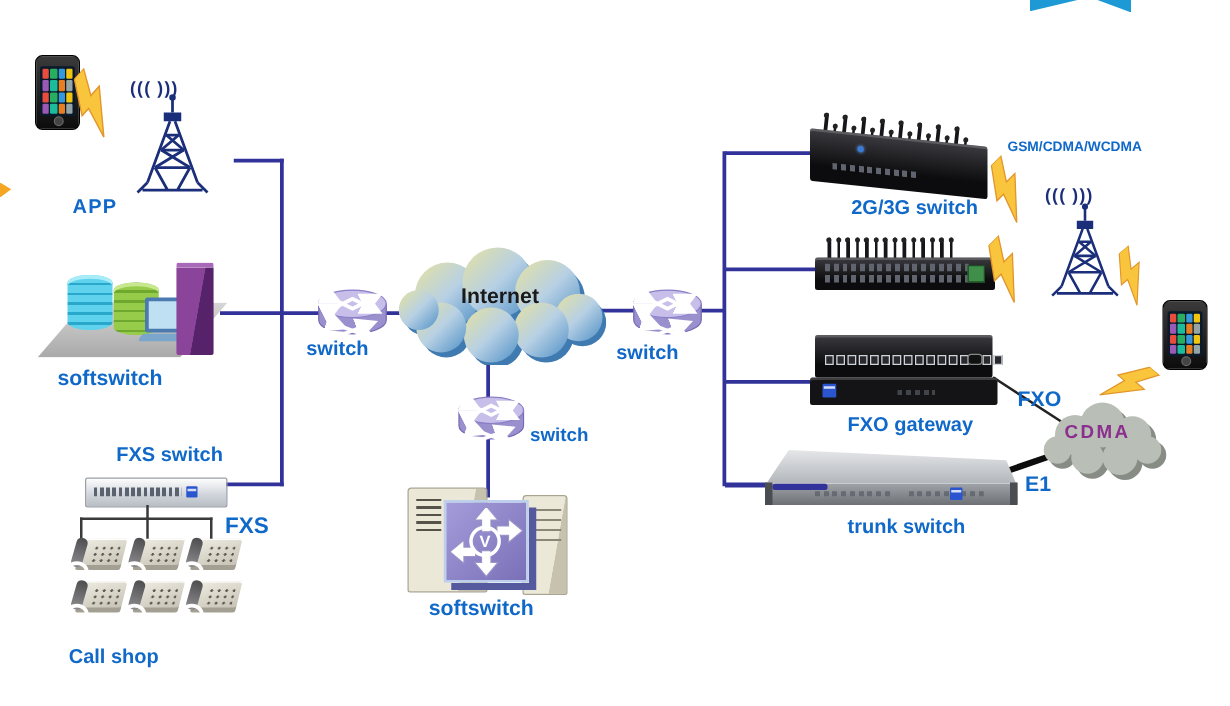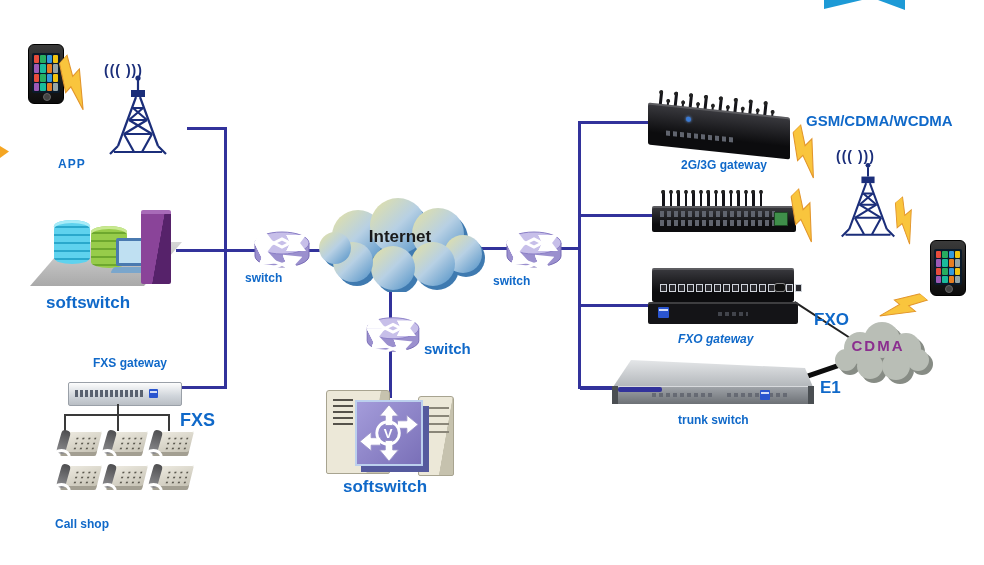--- a/index.html
+++ b/index.html
@@ -1,19 +1,19 @@
 <!DOCTYPE html>
 <html style="--c-line: #32329b; --c-label: #1069c9; --c-internet_text: #1a1a1a; --c-pstn_text: #8b2f8f; --c-lightning: #f9c53d; --c-lightning_edge: #e2952b; --c-tower: #1b2e7a; --c-corner_accent: #1d9ad6;"><head>
 <meta charset="utf-8">
 <style>
   html,body{margin:0;padding:0;background:#fff;}
   #canvas{position:relative;width:984px;height:565px;background:#ffffff;overflow:hidden;
           font-family:"Liberation Sans",sans-serif;}
   .abs{position:absolute;}
-  .lbl{position:absolute;font-weight:bold;color:var(--c-label);white-space:nowrap;font-size:12px;}
+  .lbl{position:absolute;font-weight:bold;color:var(--c-label);white-space:nowrap;font-size:16px;}
   .hline,.vline{position:absolute;background:var(--c-line);}
   .tline{position:absolute;background:#3a3a3a;}
   .waves{position:absolute;font-weight:bold;color:var(--c-tower);font-size:14px;letter-spacing:1px;white-space:nowrap;}
 
   
   .iphone{position:absolute;background:linear-gradient(#3a3a3a,#0c0c0c);border-radius:6px;border:1px solid #000;}
   .iphone .screen{position:absolute;left:3px;right:3px;top:8px;bottom:10px;background:#0a1a2a;
       display:grid;grid-template-columns:repeat(4,1fr);gap:1px;padding:2px;border-radius:2px;}
   .iphone .tile{border-radius:1px;}
   .iphone .tile:nth-child(8n+1){background:#e74c3c}.iphone .tile:nth-child(8n+2){background:#27ae60}
@@ -187,21 +187,21 @@
   <div class="platform" style="left:30px;top:242px;width:152px;height:44px;"></div>
   <div class="db db-cyan" style="left:54px;top:220px;width:36px;height:44px;"></div>
   <div class="db db-green" style="left:91px;top:226px;width:36px;height:42px;"></div>
   <div class="mini-computer" style="left:116px;top:238px;">
     <div class="scr"></div>
     <div class="base"></div>
   </div>
   <div class="server-tower" style="left:141px;top:210px;width:30px;height:70px;"></div>
   <div class="lbl" style="left:46px;top:293px;font-size:17px;">softswitch</div>
 
-  <div class="lbl" style="left:93px;top:356px;">FXS gateway</div>
+  <div class="lbl" style="left:93px;top:356px;">FXS switch</div>
   <div class="fxs-device" style="left:68px;top:382px;width:112px;height:22px;">
     <div class="ports"></div>
     <div class="logo-chip" style="left:80px;top:6px;width:9px;height:9px;"></div>
   </div>
   <div class="tline" style="left:117px;top:404px;width:1.5px;height:11px;"></div>
   <div class="tline" style="left:64px;top:414px;width:106px;height:2px;"></div>
   <div class="tline" style="left:64px;top:414px;width:2px;height:22px;"></div>
   <div class="tline" style="left:117px;top:414px;width:2px;height:22px;"></div>
   <div class="tline" style="left:168px;top:414px;width:2px;height:22px;"></div>
   <div class="lbl" style="left:180px;top:410px;font-size:18px;">FXS</div>
@@ -320,22 +320,22 @@
       <div class="ant"></div>
       <div class="ant"></div>
       <div class="ant"></div>
       <div class="ant"></div>
       <div class="ant"></div>
     </div>
   <div class="blackbox" style="left:648px;top:110px;width:142px;height:42px;transform:skewY(6deg);">
     <div class="portdots" style="left:18px;top:26px;width:70px;height:5px;"></div>
     <div style="position:absolute;left:38px;top:10px;width:5px;height:5px;background:#3a7bd5;border-radius:50%;box-shadow:0 0 3px #6aa6ff;"></div>
   </div>
-  <div class="lbl" style="left:681px;top:158px;">2G/3G gateway</div>
-  <div class="lbl" style="left:806px;top:112px;font-size:15px;text-align:right;">GSM/CDMA/WCDMA</div>
+  <div class="lbl" style="left:681px;top:158px;">2G/3G switch</div>
+  <div class="lbl" style="left:806px;top:112px;font-size:11px;text-align:right;">GSM/CDMA/WCDMA</div>
   <svg class="bolt" style="left:790px;top:128px;transform:rotate(-45deg);" width="34" height="48" viewBox="0 0 60 90">
       <use href="#boltg"></use>
     </svg>
 
   <div class="ant-row" style="left:662px;top:190px;">
     <div class="ant" style="height:18px;"></div>
   <div class="ant" style="height:18px;"></div>
       <div class="ant" style="height:18px;"></div>
       <div class="ant" style="height:18px;"></div>
       <div class="ant" style="height:18px;"></div>
@@ -408,21 +408,21 @@
         <div class="wp"></div>
         <div class="wp"></div>
         <div class="wp"></div>
       </div>
     <div style="position:absolute;right:8px;top:15px;width:10px;height:7px;background:#111;border:1px solid #888;border-radius:3px;"></div>
   </div>
   <div class="blackbox" style="left:648px;top:302px;width:150px;height:22px;background:#141417;">
     <div class="logo-chip" style="left:10px;top:5px;width:11px;height:11px;"></div>
     <div class="portdots" style="left:70px;top:10px;width:30px;height:4px;opacity:.6;"></div>
   </div>
-  <div class="lbl" style="left:678px;top:332px;font-style:italic;">FXO gateway</div>
+  <div class="lbl" style="left:678px;top:332px;">FXO gateway</div>
   <div class="lbl" style="left:814px;top:310px;font-size:17px;">FXO</div>
 
   <svg class="abs" style="left:830px;top:318px;" width="104" height="68" viewBox="0 0 104 68">
     <g fill="#878c85">
       <circle cx="34" cy="34" r="16"></circle>
         <circle cx="56" cy="26" r="18"></circle>
         <circle cx="80" cy="34" r="15"></circle>
       <circle cx="92" cy="46" r="11"></circle>
         <circle cx="70" cy="52" r="14"></circle>
         <circle cx="44" cy="52" r="13"></circle>

